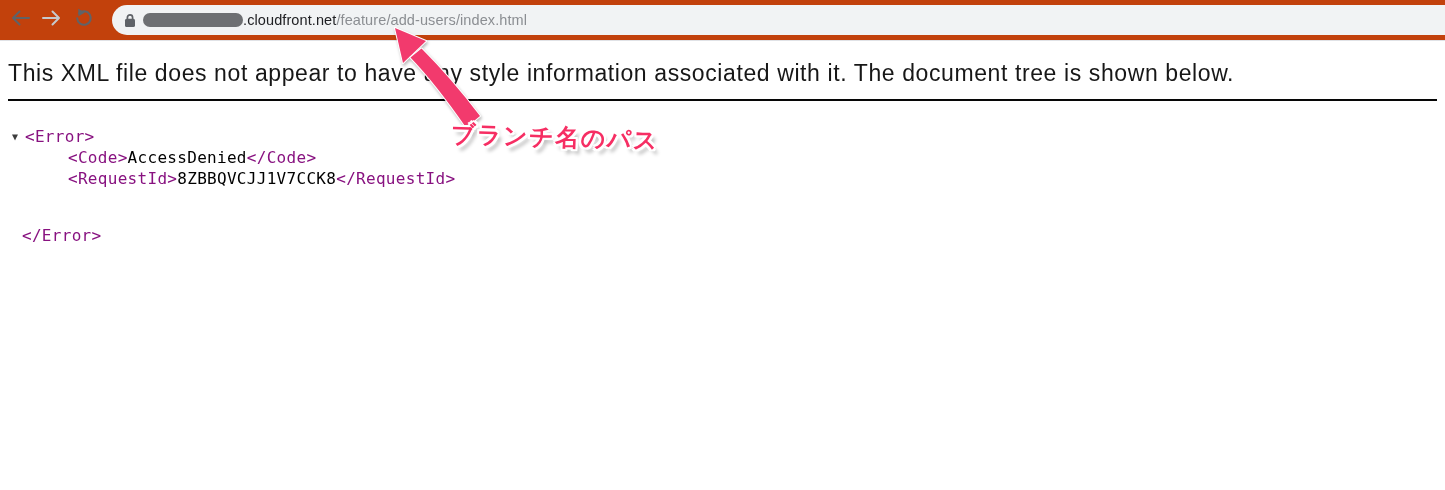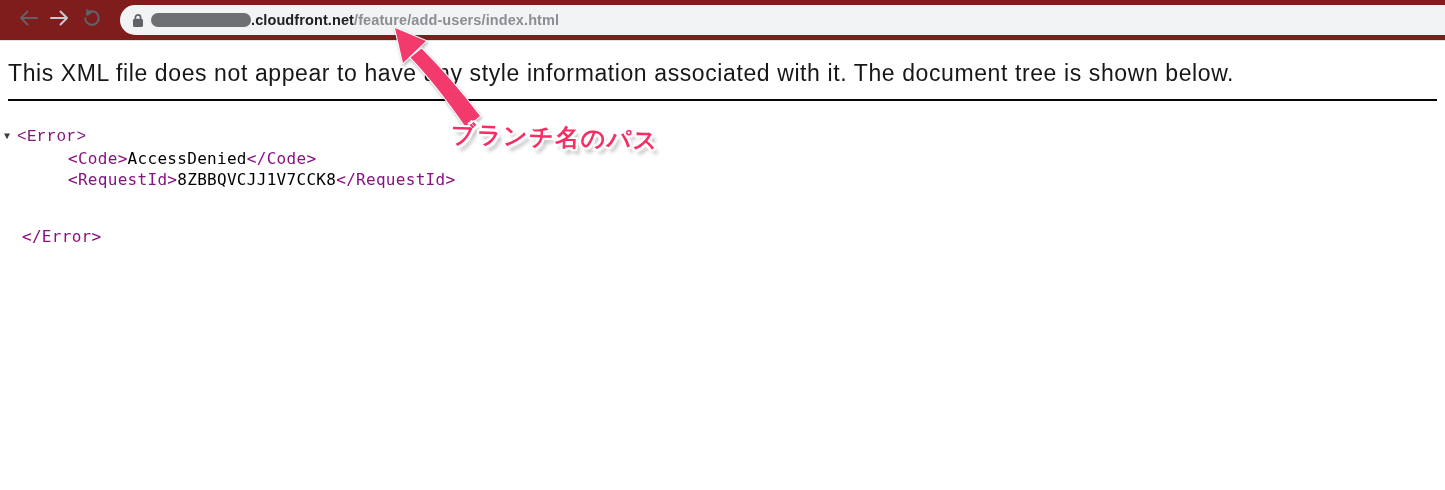--- a/index.html
+++ b/index.html
@@ -7,26 +7,25 @@
   body {
     position: relative;
     background: #ffffff;
     font-family: "Liberation Sans", sans-serif;
     overflow: hidden;
   }
 
   
   .toolbar {
     height: 41px;
-    background: #7f1d1d;
+    background: #c2410c;
     border-bottom: 1px solid #e0e2e6;
     display: flex;
     align-items: center;
-    padding-left: 16px;
-    font-weight: bold;
+    padding-left: 8px;
   }
   .nav-btn {
     width: 24px; height: 28px;
     display: flex; align-items: center; justify-content: center;
     margin-right: 8px;
     border-radius: 50%;
     cursor: pointer;
     flex: 0 0 auto;
   }
   .omnibox {
@@ -70,21 +69,21 @@
   }
   .xml-tree {
     margin-top: 25px;
     font-family: "DejaVu Sans Mono", "Liberation Mono", monospace;
     font-size: 16px;
     letter-spacing: 0.3px;
     line-height: 21px;
     color: #000000;
     white-space: nowrap;
   }
-  .xml-line.root  { padding-left: 4px; font-family: Liberation Mono, monospace; }
+  .xml-line.root  { padding-left: 12px; }
   .xml-line.child { padding-left: 68px; }
   .xml-line.close { padding-left: 22px; margin-top: 36px; }
   .tag { color: #881280; }
   .val { color: #000000; }
   .expander {
     display: inline-block;
     width: 13px;
     font-size: 10px;
     color: #3c3c3c;
     vertical-align: 2px;

